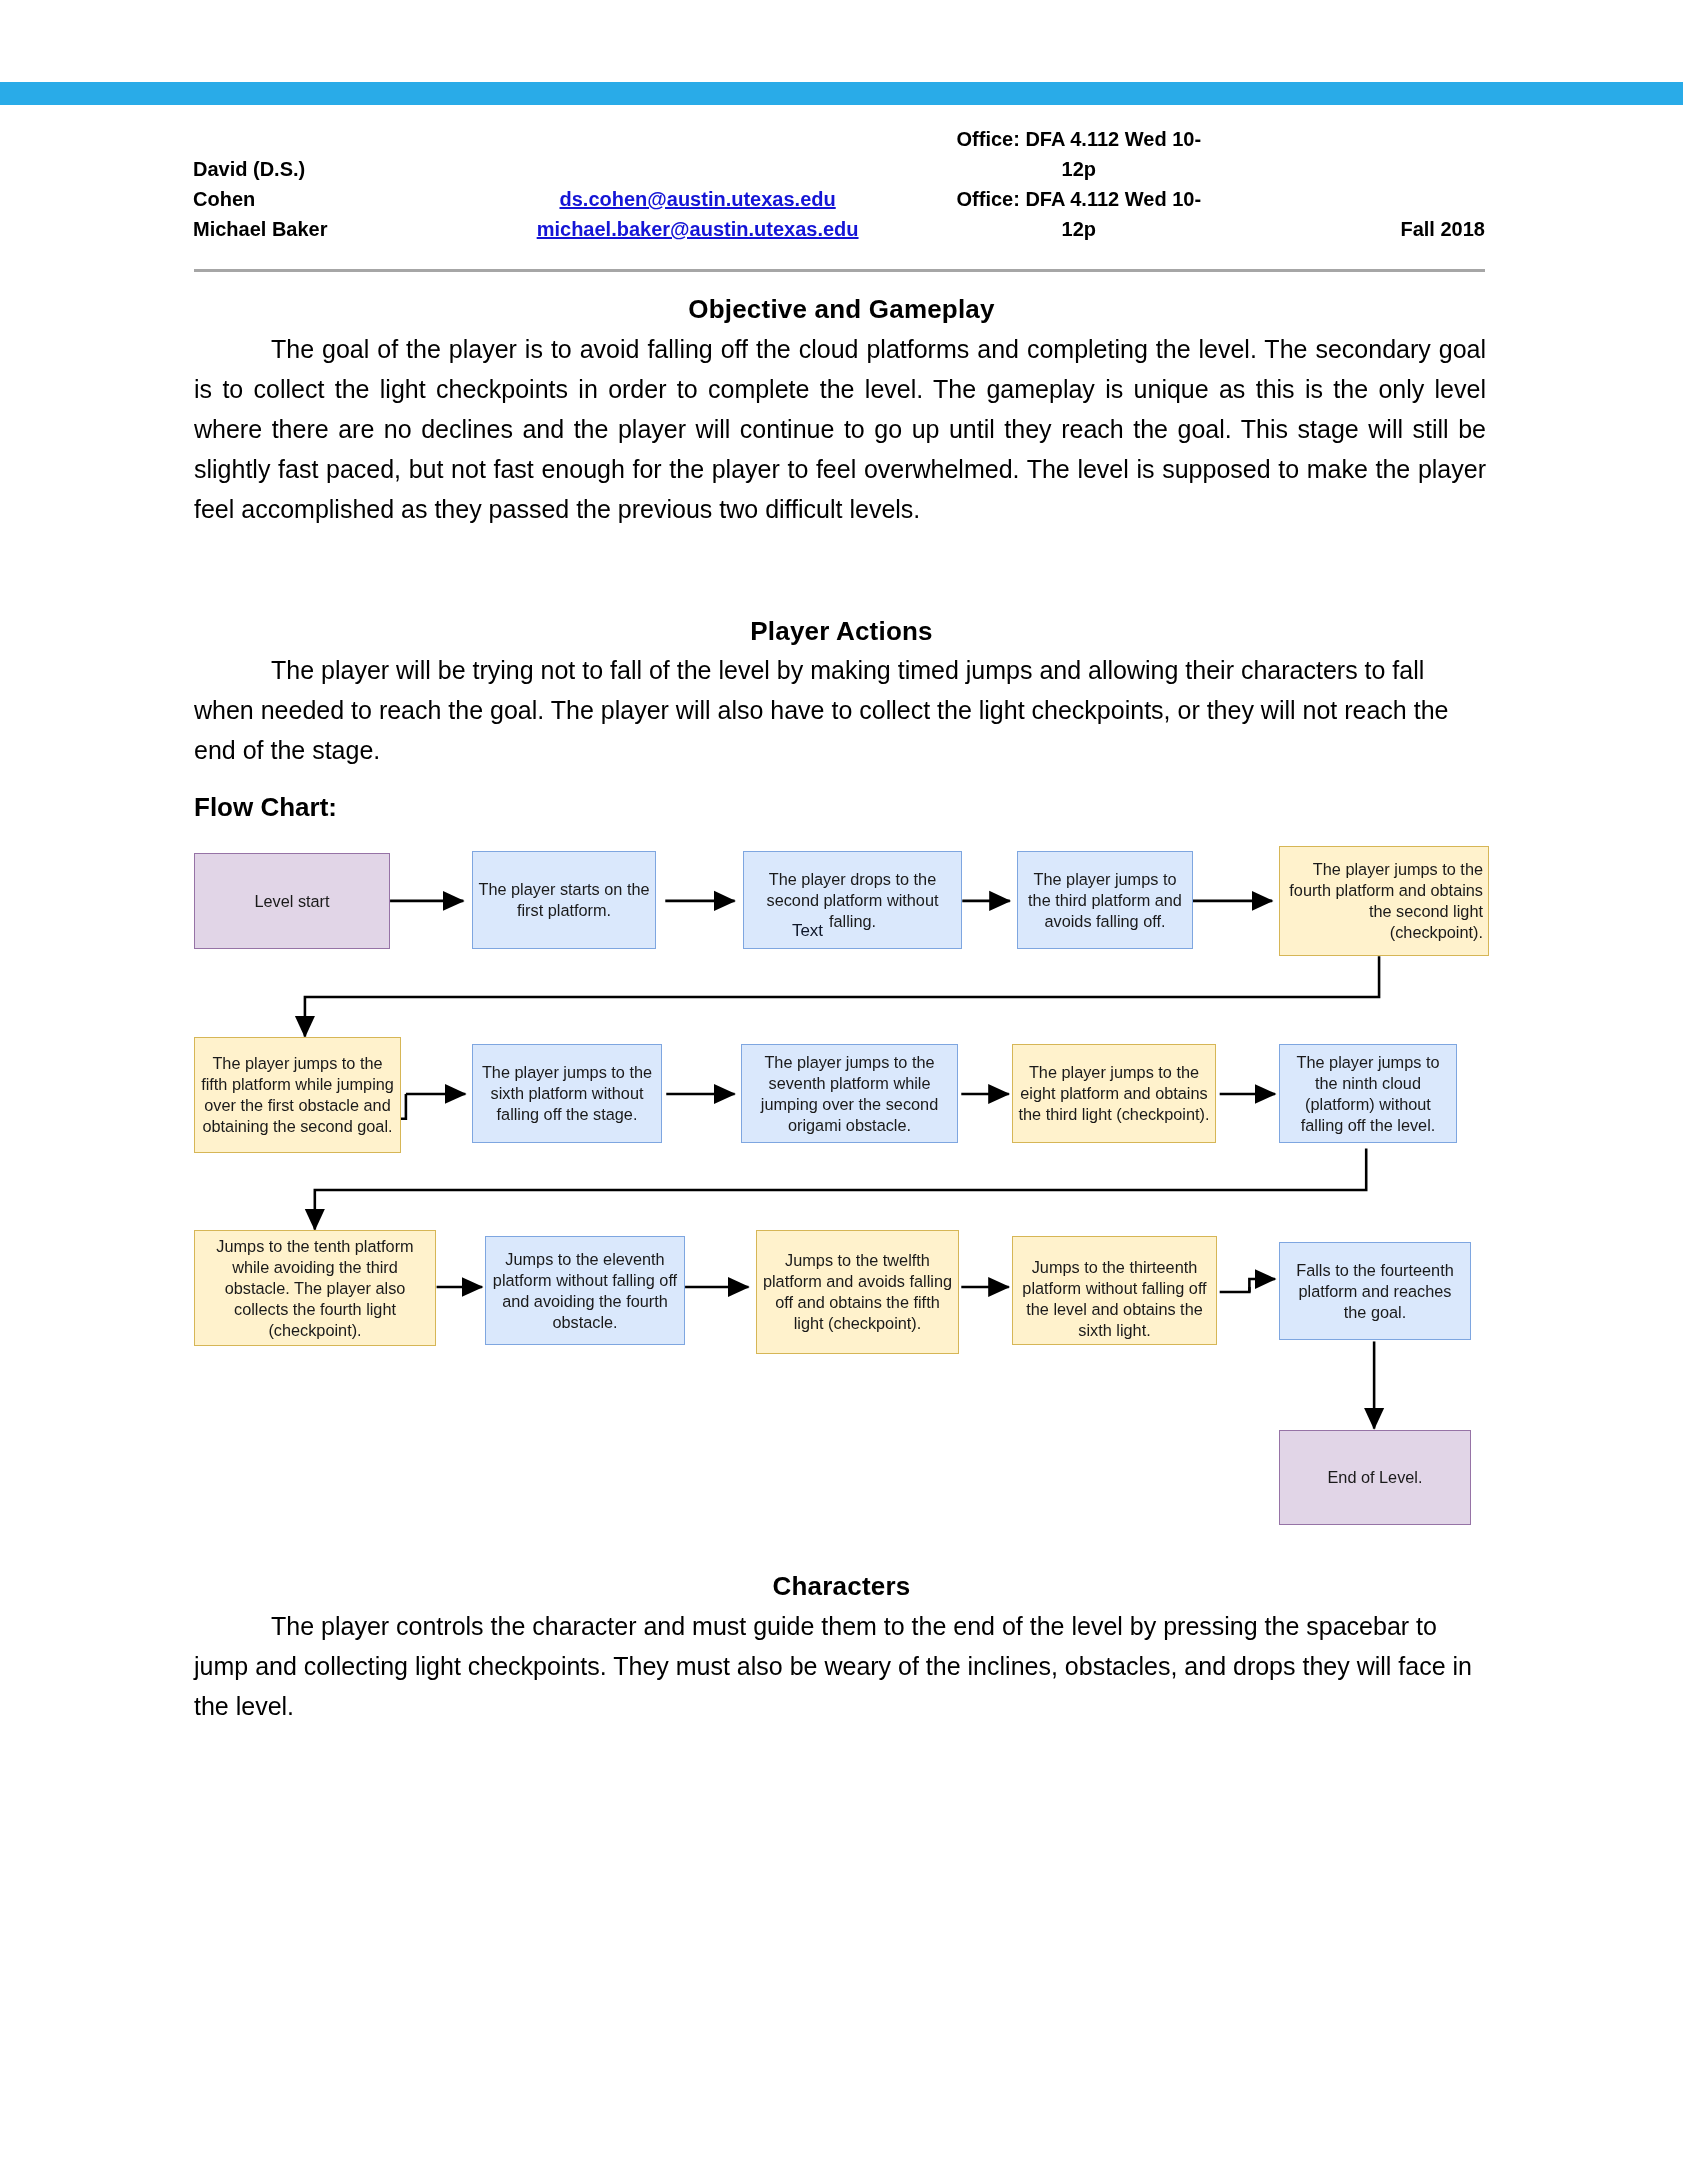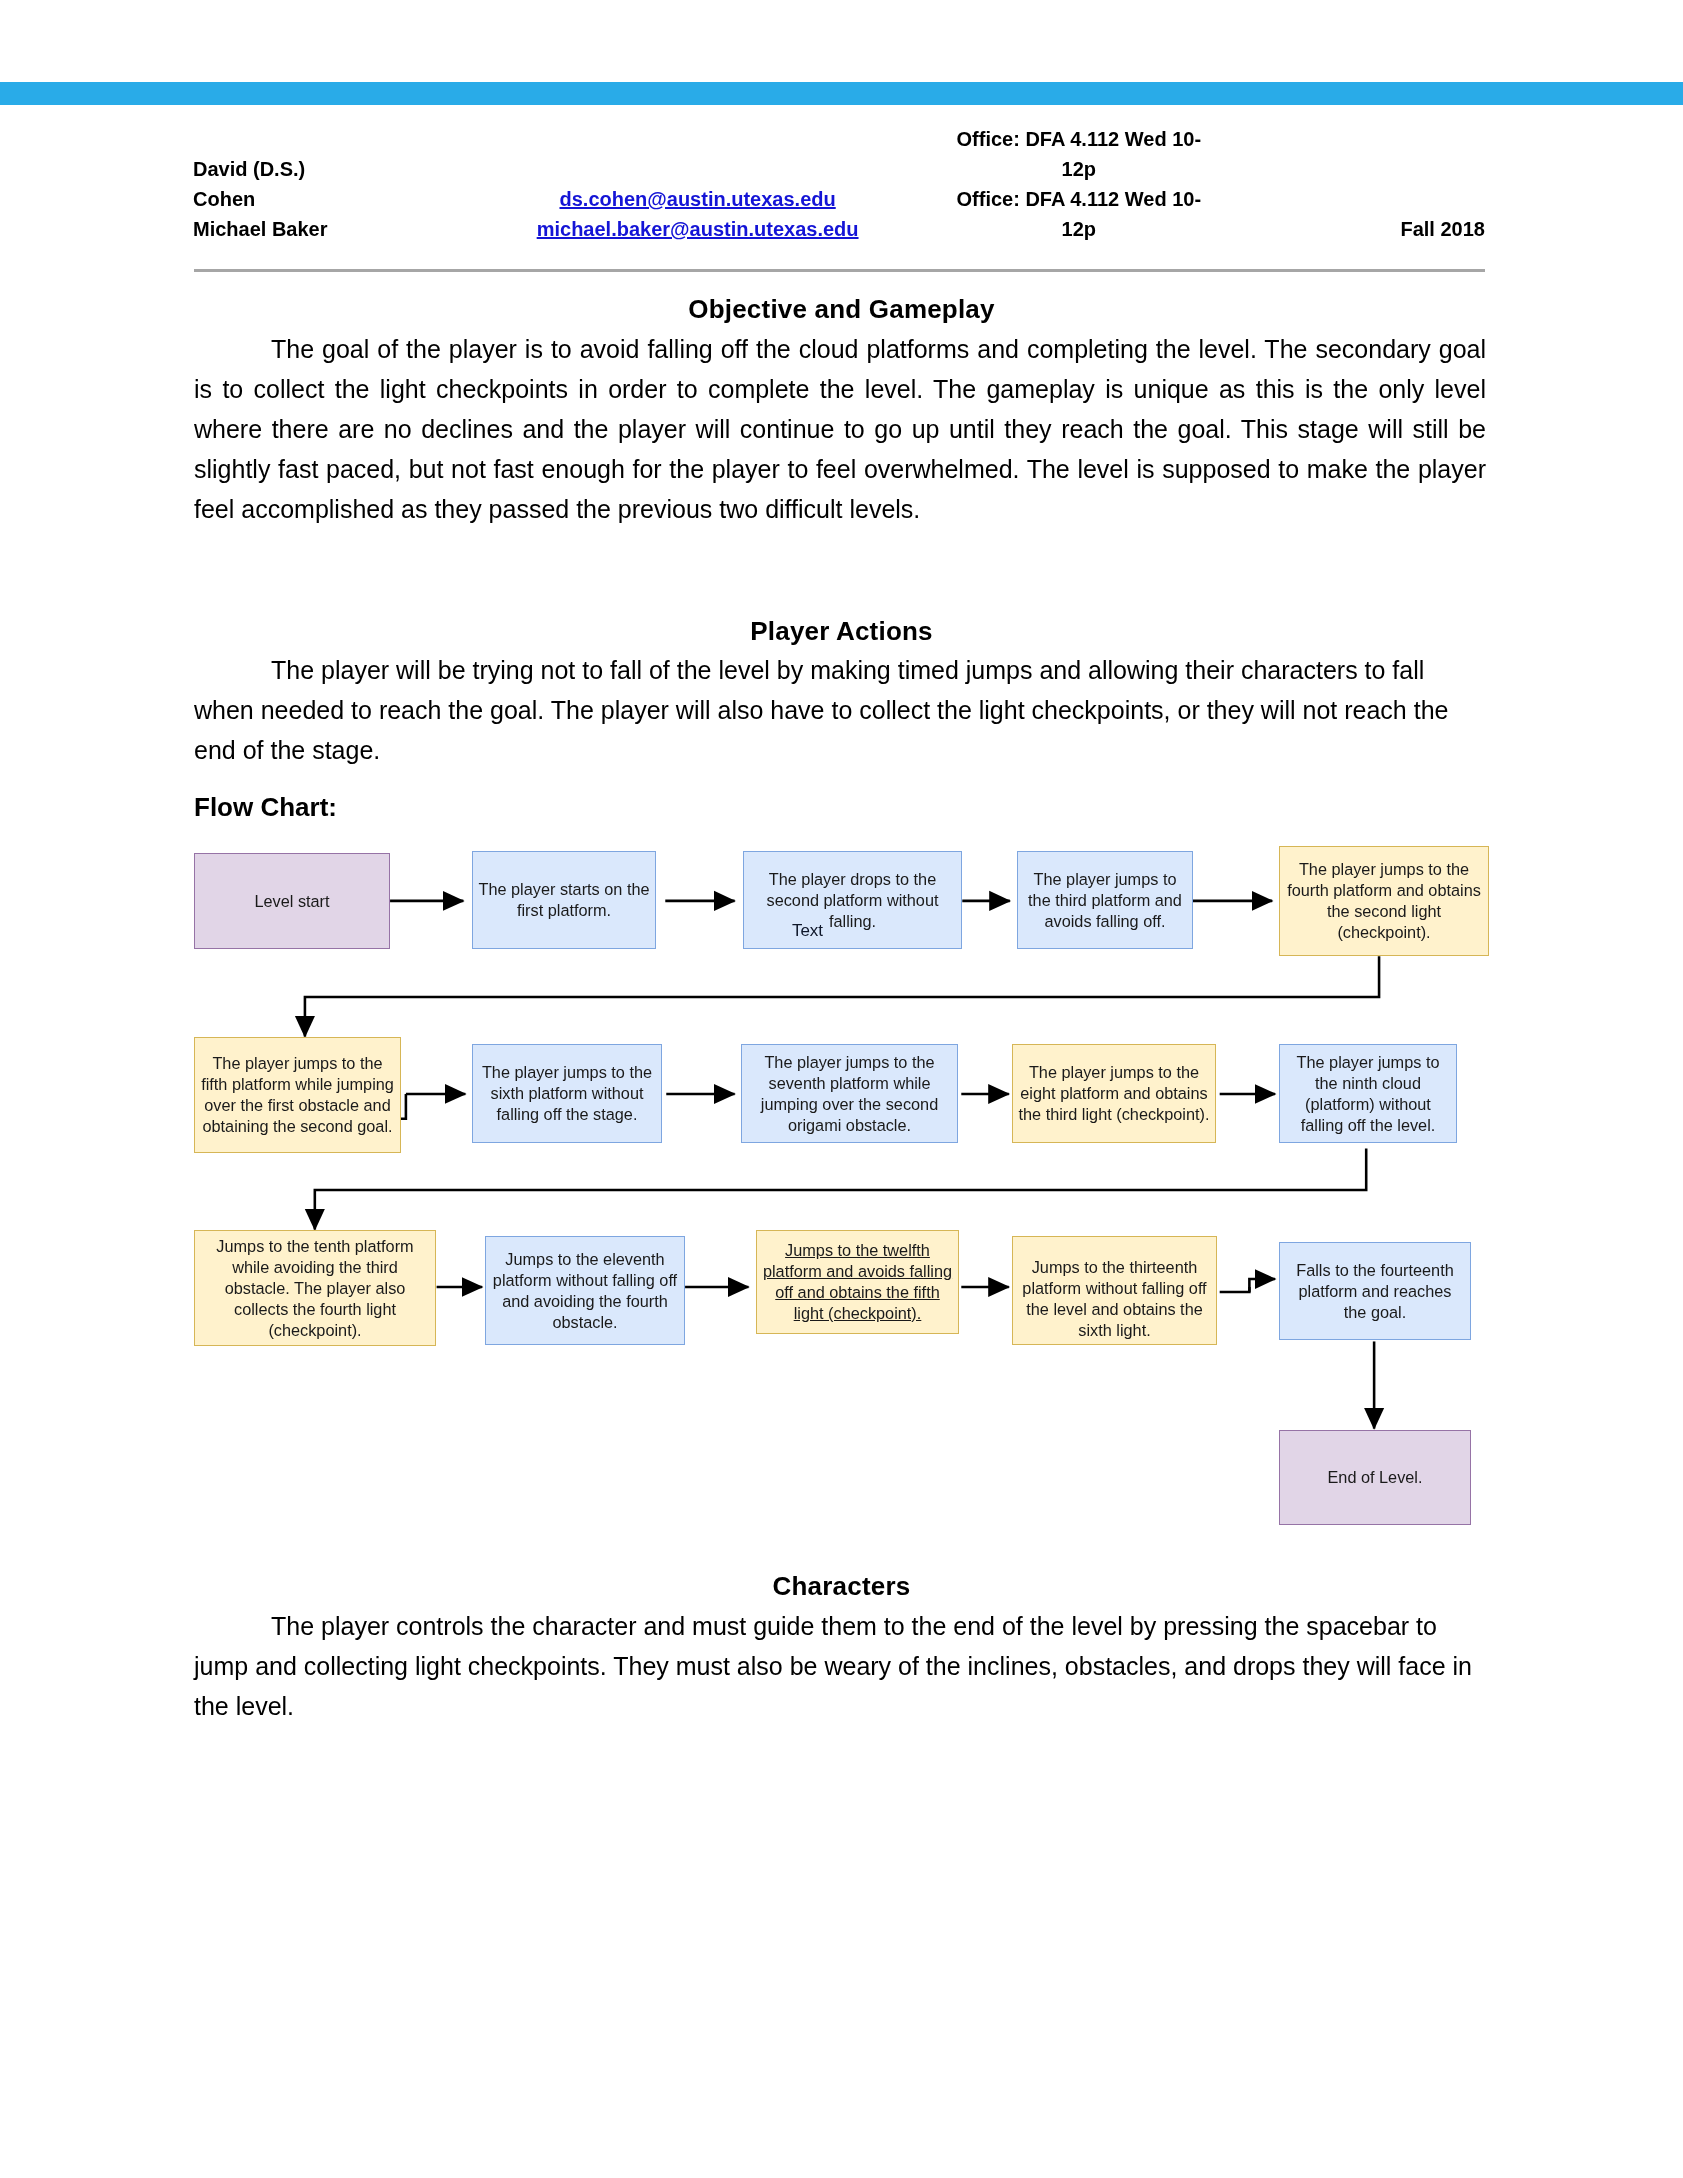--- a/index.html
+++ b/index.html
@@ -156,21 +156,21 @@
   </div>
   <div class="node n-blue" style="left:472px;top:851px;width:184px;height:98px;">
     <span>The player starts on the first platform.</span>
   </div>
   <div class="node n-blue" style="left:743px;top:851px;width:219px;height:98px;">
     <span>The player drops to the second platform without falling.</span>
   </div>
   <div class="node n-blue" style="left:1017px;top:851px;width:176px;height:98px;">
     <span>The player jumps to the third platform and avoids falling off.</span>
   </div>
-  <div class="node n-yellow" style="left:1279px;top:846px;width:210px;height:110px;">
+  <div class="node n-yellow" style="left:1279px;top:846px;width:210px;height:110px;text-align:right;">
     <span>The player jumps to the fourth platform and obtains the second light (checkpoint).</span>
   </div>
 
   <div class="edge-text" style="left:748px;top:921px;width:119px;">
     <span>Text</span>
   </div>
 
   <div class="node n-yellow" style="left:194px;top:1037px;width:207px;height:116px;">
     <span>The player jumps to the fifth platform while jumping over the first obstacle and obtaining the second goal.</span>
   </div>
@@ -186,21 +186,21 @@
   <div class="node n-blue" style="left:1279px;top:1044px;width:178px;height:99px;">
     <span>The player jumps to the ninth cloud (platform) without falling off the level.</span>
   </div>
 
   <div class="node n-yellow" style="left:194px;top:1230px;width:242px;height:116px;">
     <span>Jumps to the tenth platform while avoiding the third obstacle. The player also collects the fourth light (checkpoint).</span>
   </div>
   <div class="node n-blue" style="left:485px;top:1236px;width:200px;height:109px;">
     <span>Jumps to the eleventh platform without falling off and avoiding the fourth obstacle.</span>
   </div>
-  <div class="node n-yellow" style="left:756px;top:1230px;width:203px;height:104px;text-decoration:underline;">
+  <div class="node n-yellow" style="left:756px;top:1230px;width:203px;height:124px;">
     <span>Jumps to the twelfth platform and avoids falling off and obtains the fifth light (checkpoint).</span>
   </div>
   <div class="node n-yellow" style="left:1012px;top:1236px;width:205px;height:109px;align-items:flex-end;">
     <span>Jumps to the thirteenth platform without falling off the level and obtains the sixth light.</span>
   </div>
   <div class="node n-blue" style="left:1279px;top:1242px;width:192px;height:98px;">
     <span>Falls to the fourteenth platform and reaches the goal.</span>
   </div>
 
   <div class="node n-purple" style="left:1279px;top:1430px;width:192px;height:95px;">

